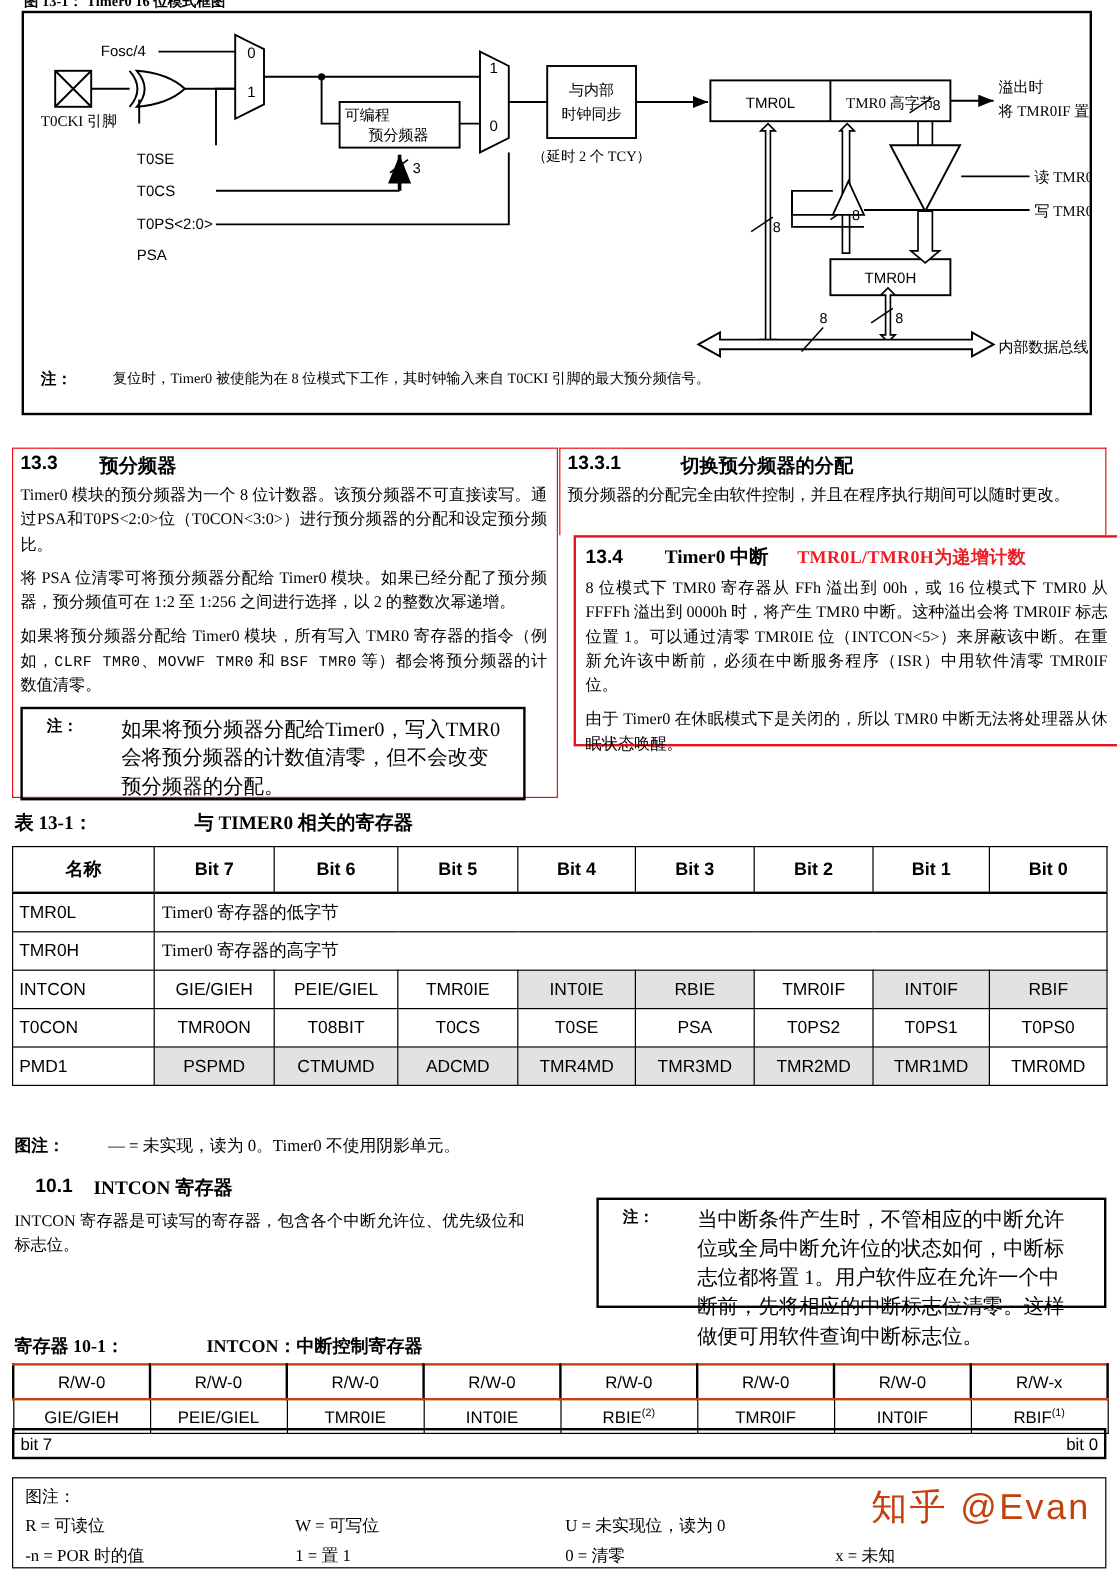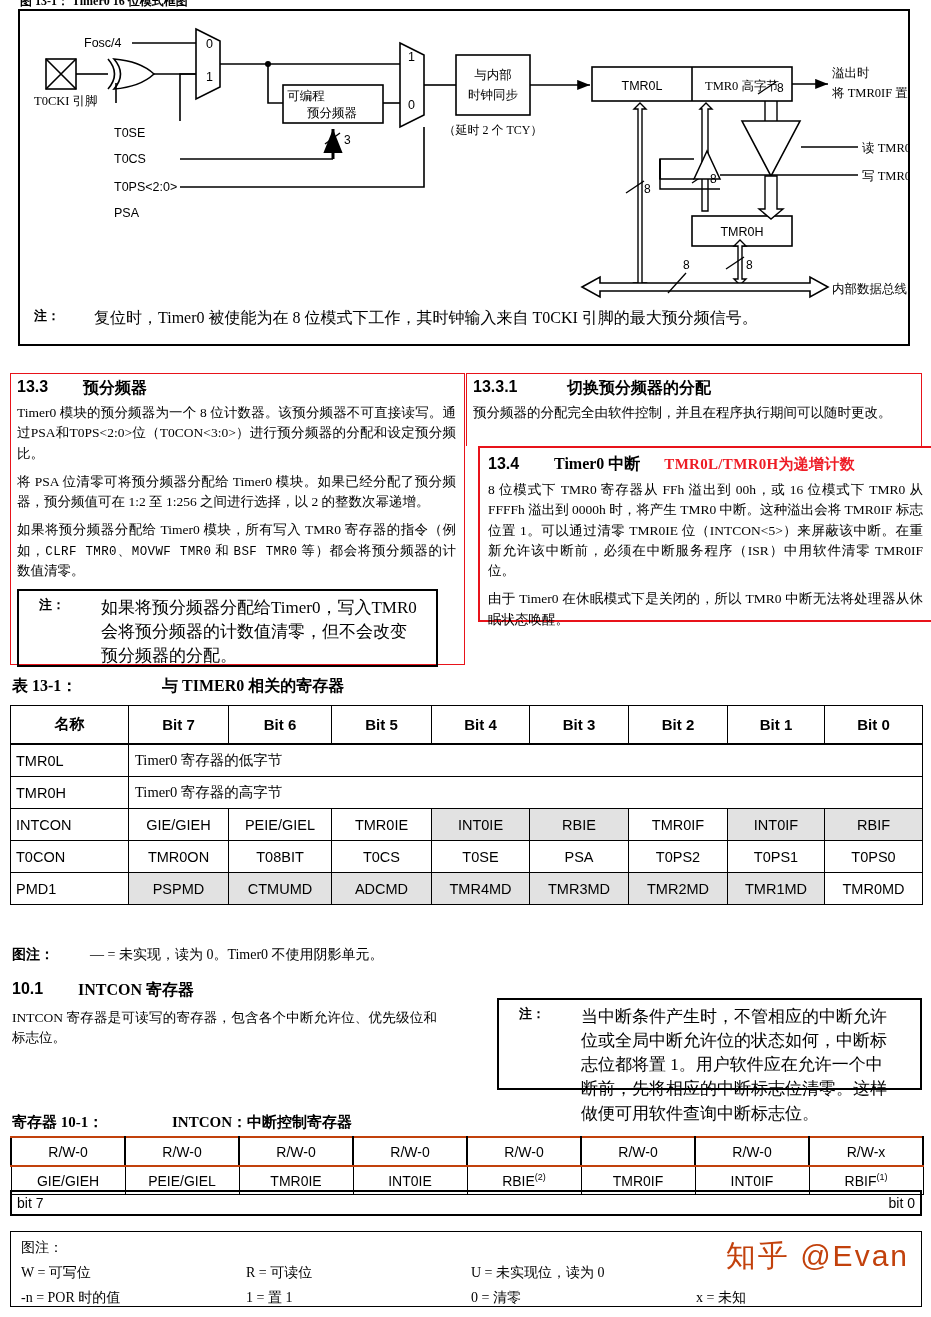--- a/index.html
+++ b/index.html
@@ -14,21 +14,21 @@
 
   
   #figure-box{left:18px;top:9px;width:892px;height:337px;border:2px solid #000;box-sizing:border-box;background:#fff;}
   #figure-clip-top{left:0;top:0;width:931px;height:8px;overflow:hidden;}
   .fig-caption-cut{font-size:12px;font-weight:bold;white-space:nowrap;position:absolute;top:-7px;left:20px;}
 
   svg.diagram{position:absolute;left:0;top:0;}
 
   .note-row{position:absolute;display:flex;align-items:flex-start;}
   .note-lbl{font-weight:bold;font-size:13px;}
-  .note-txt{font-size:16px;line-height:1.35;}
+  .note-txt{font-size:12px;line-height:1.35;}
 
   
   #redbox-left{left:10px;top:373px;width:455px;height:292px;border:1.5px solid #e8131a;box-sizing:border-box;}
   #redbox-right-top{left:466px;top:373px;width:456px;height:73px;border:1.5px solid #e8131a;box-sizing:border-box;border-bottom:none;}
   #redbox-right{left:478px;top:446px;width:456px;height:176px;border:2px solid #e8131a;box-sizing:border-box;}
 
   .h-num{font-weight:bold;font-size:16px;}
   .h-txt{font-weight:bold;font-size:16px;}
   .para{font-size:13.5px;line-height:1.5;text-align:justify;}
   .mono{font-family:"Liberation Mono","DejaVu Sans Mono",monospace;font-size:12.5px;letter-spacing:.4px;}
@@ -46,21 +46,21 @@
             padding:0;overflow:hidden;white-space:nowrap;}
   #tbl13 thead td{font-weight:bold;height:37px;font-size:15px;}
   #tbl13 td.name{text-align:left;padding-left:5px;font-size:14.5px;}
   #tbl13 td.desc{text-align:left;padding-left:6px;}
   #tbl13 td.sh{background:#e2e2e2;}
   #tbl13 tr.thickline td{border-top:2px solid #000;}
   #tbl-legend{left:12px;top:946px;font-size:14px;}
   #tbl-legend .lg-lbl{font-weight:bold;display:inline-block;width:78px;}
 
   
-  #h101{left:12px;top:980px;}
+  #h101{left:12px;top:980px;text-align:center;}
   #p101{left:12px;top:1008px;width:425px;}
   #note101{left:497px;top:998px;width:425px;height:92px;}
 
   
   #reg-title{left:12px;top:1113px;font-weight:bold;font-size:15px;}
   #reg-title .r-lbl{display:inline-block;width:160px;}
   #tblreg{position:absolute;left:10px;top:1136px;width:912px;}
   #tblreg td{border:1px solid #000;text-align:center;font-size:14px;height:27px;padding:0;white-space:nowrap;}
   #tblreg td.bitrow{border:2px solid #c2410c;}
   #tblreg .outer td{border-left:2px solid #000;border-right:2px solid #000;}
@@ -381,22 +381,22 @@
   </table>
 
   <div class="abs" id="bitline">
     <span>bit 7</span>
     <span>bit 0</span>
   </div>
 
   <div class="abs" id="legendbox">
     <div class="lg-title cn">图注：</div>
     <div class="lg-row">
+      <span class="lg-c cn">R = 可读位</span>
       <span class="lg-c cn">W = 可写位</span>
-      <span class="lg-c cn">R = 可读位</span>
       <span class="lg-c cn">U = 未实现位，读为 0</span>
       <span class="lg-c4 cn"></span>
     </div>
     <div class="lg-row">
       <span class="lg-c cn">-n = POR 时的值</span>
       <span class="lg-c cn">1 = 置 1</span>
       <span class="lg-c cn">0 = 清零</span>
       <span class="lg-c4 cn">x = 未知</span>
     </div>
   </div>

